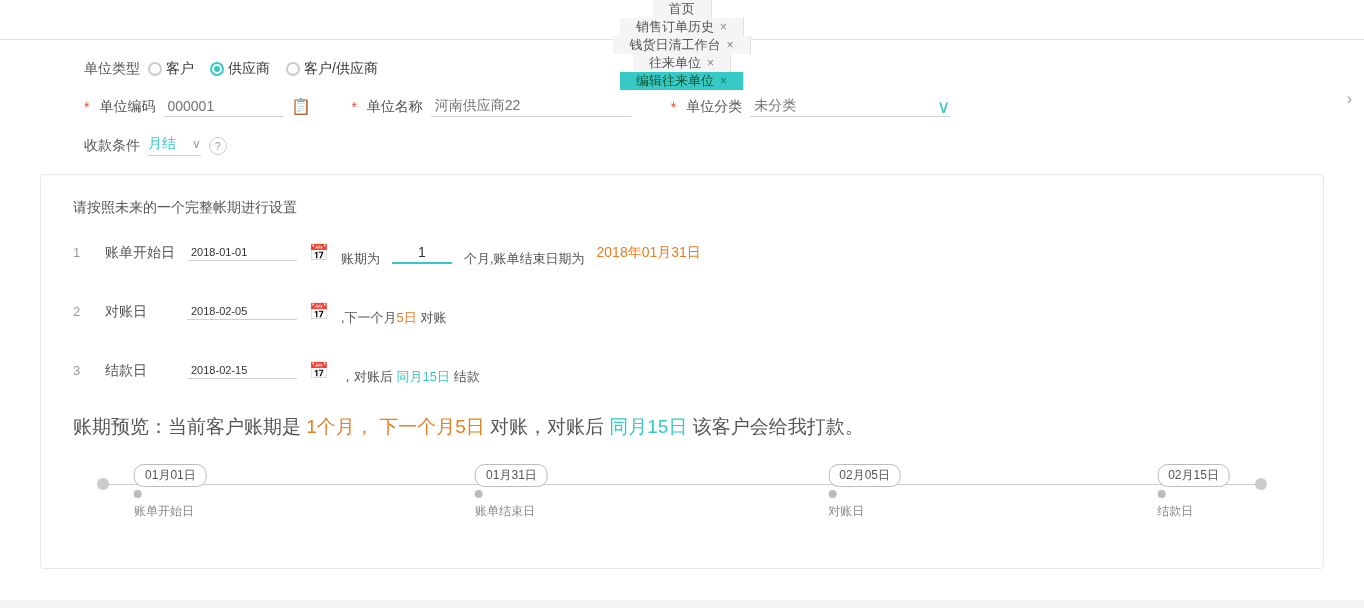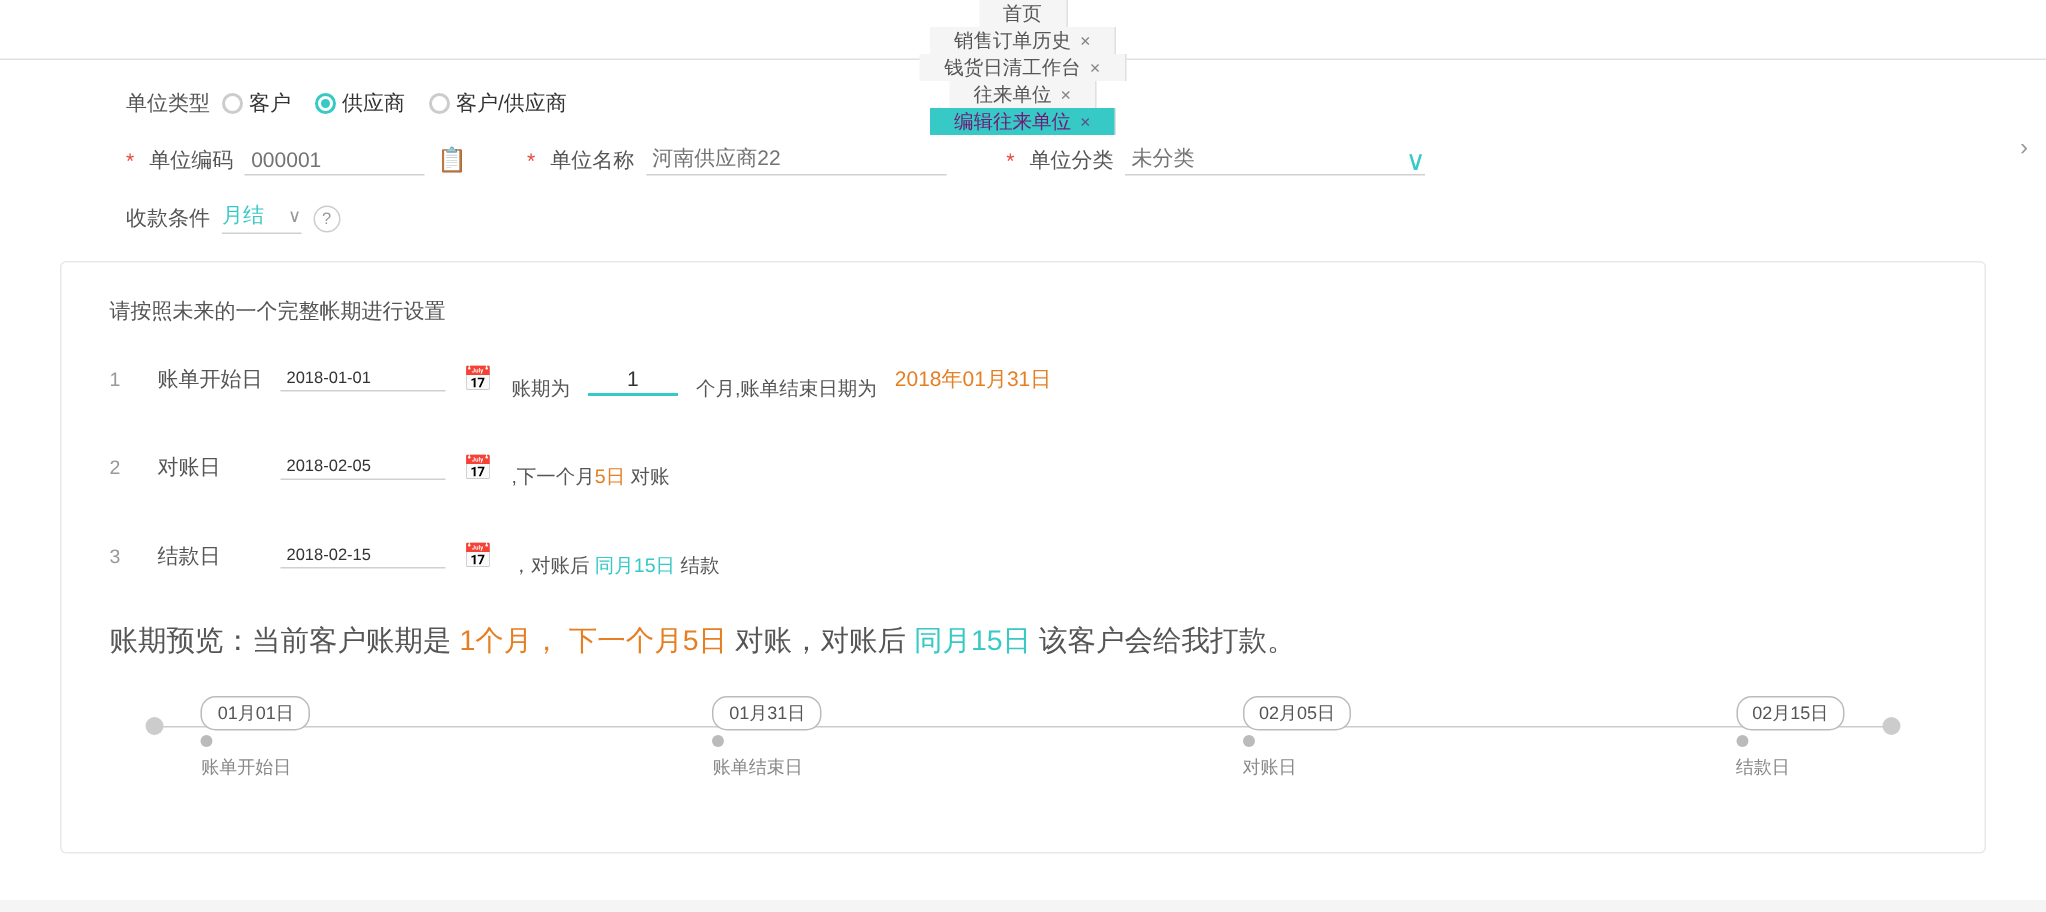--- a/index.html
+++ b/index.html
@@ -23,21 +23,21 @@
       cursor: pointer;
       font-size: 13px;
       color: #555;
       border-right: 1px solid #e0e0e0;
       white-space: nowrap;
       background: #f5f5f5;
       gap: 6px;
     }
     .tab.active {
       background: #36c9c6;
-      color: #701a75;
+      color: #14532d;
     }
     .tab .close-btn {
       font-size: 12px;
       opacity: 0.7;
       cursor: pointer;
     }
     .tab-more {
       margin-left: auto;
       padding: 0 12px;
       font-size: 16px;

